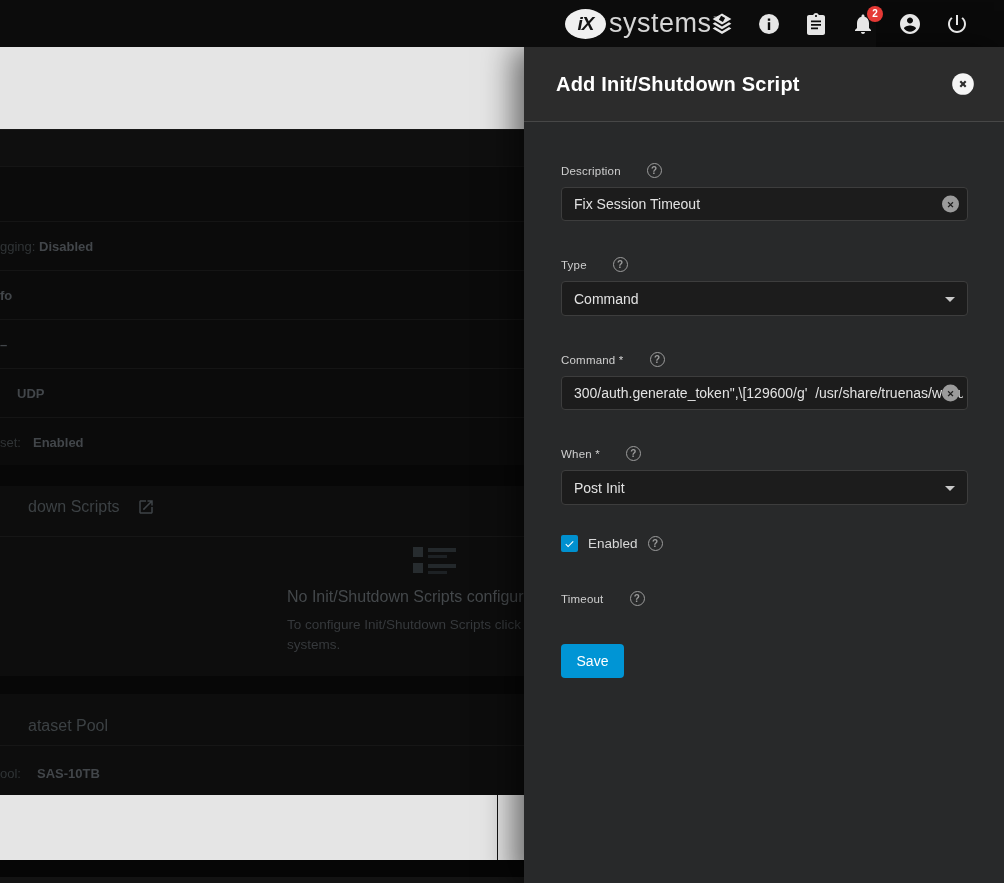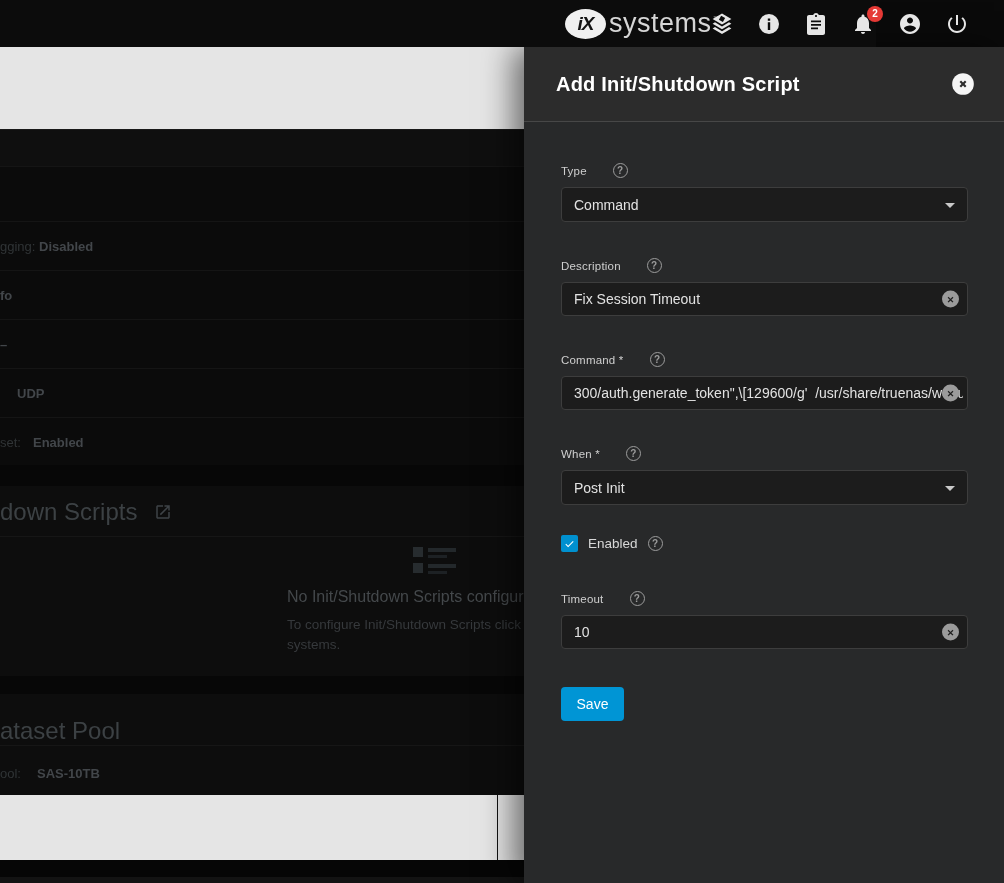--- a/index.html
+++ b/index.html
@@ -34,21 +34,21 @@
   .bg-card1 { position:absolute; left:0; top:82px; width:1004px; }
   .bg-card1 .hdr-band { height:37px; background:#0f0f0f; border-top:1px solid #181818; }
   .bg-row { position:relative; height:49px; border-top:1px solid #151515; background:#0b0b0b; }
   .bg-row.first { height:55px; }
   .bg-frag { position:absolute; top:50%; transform:translateY(-50%); font-size:13px; white-space:nowrap; }
   .bg-label { color:#303436; }
   .bg-value { color:#42464a; font-weight:700; }
   .bg-gap { position:absolute; left:0; width:1004px; background:#070707; }
   .bg-card2 { position:absolute; left:0; top:439px; width:1004px; height:190px; background:#0d0d0d; }
   .bg-card3 { position:absolute; left:0; top:647px; width:1004px; height:101px; background:#0d0d0d; }
-  .bg-h1 { position:absolute; font-size:24px; font-weight:500; color:#3c4144; white-space:nowrap; display:flex; align-items:center; gap:17px; }
+  .bg-h1 { position:absolute; font-size:16px; font-weight:500; color:#3c4144; white-space:nowrap; display:flex; align-items:center; gap:17px;margin-left:28px; }
   .bg-h1 svg { flex:0 0 auto; }
   .bg-divider { position:absolute; left:0; width:1004px; height:1px; background:#161616; }
   .empty-icon { position:absolute; left:413px; top:61px; width:44px; height:32px; }
   .empty-icon .erow { display:flex; gap:5px; margin-bottom:5px; }
   .empty-icon .sq { width:10px; height:10px; background:#272c2f; }
   .empty-icon .lns { display:flex; flex-direction:column; gap:3px; padding-top:1px; }
   .empty-icon .l1 { width:28px; height:4px; background:#23282b; }
   .empty-icon .l2 { width:19px; height:3px; background:#1d2124; }
   .empty-title { position:absolute; left:287px; top:102px; font-size:16px; color:#44484b; white-space:nowrap; }
   .empty-line { position:absolute; left:287px; font-size:13.5px; color:#36393c; white-space:nowrap; }
@@ -227,37 +227,37 @@
             <circle cx="12" cy="12" r="10" fill="#f5f5f5"></circle>
             <path fill="#2c2c2c" d="m15.2 10.2-1.4-1.4-1.8 1.8-1.8-1.8-1.4 1.4 1.8 1.8-1.8 1.8 1.4 1.4 1.8-1.8 1.8 1.8 1.4-1.4-1.8-1.8z"></path>
           </svg>
       </div>
     </div>
 
     <div class="panel-body">
 
       <div class="field">
         <div class="field-label">
+          <span>Description</span>
+          <span class="help"></span>
+        </div>
+        <div class="tn-input">
+          <input type="text" value="Fix Session Timeout" style="">
+          <span class="clear-btn"></span>
+        </div>
+      </div>
+
+      <div class="field">
+        <div class="field-label">
           <span>Type</span>
           <span class="help"></span>
         </div>
         <div class="tn-select">
           <span class="sel-value">Command</span>
           <span class="sel-arrow"></span>
-        </div>
-      </div>
-
-      <div class="field">
-        <div class="field-label">
-          <span>Description</span>
-          <span class="help"></span>
-        </div>
-        <div class="tn-input">
-          <input type="text" value="Fix Session Timeout" style="">
-          <span class="clear-btn"></span>
         </div>
       </div>
 
       <div class="field">
         <div class="field-label">
           <span>Command *</span>
           <span class="help"></span>
         </div>
         <div class="tn-input">
           <input type="text" class="underclear" value="300/auth.generate_token&quot;,\[129600/g'  /usr/share/truenas/webui/*js" style="">
@@ -284,23 +284,19 @@
         </div>
         <span class="checkbox-label">Enabled</span>
         <span class="help tight"></span>
       </div>
 
       <div class="field">
         <div class="field-label">
           <span>Timeout</span>
           <span class="help"></span>
         </div>
-        <div class="tn-input">
-          <input type="text" value="10" style="">
-          <span class="clear-btn"></span>
-        </div>
       </div>
 
       <button class="save-btn">Save</button>
     </div>
   </div>
 
 </div>
 
 </body></html>

